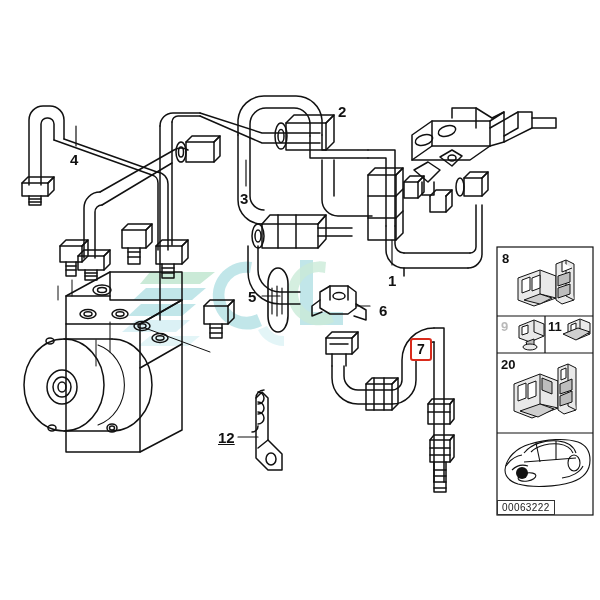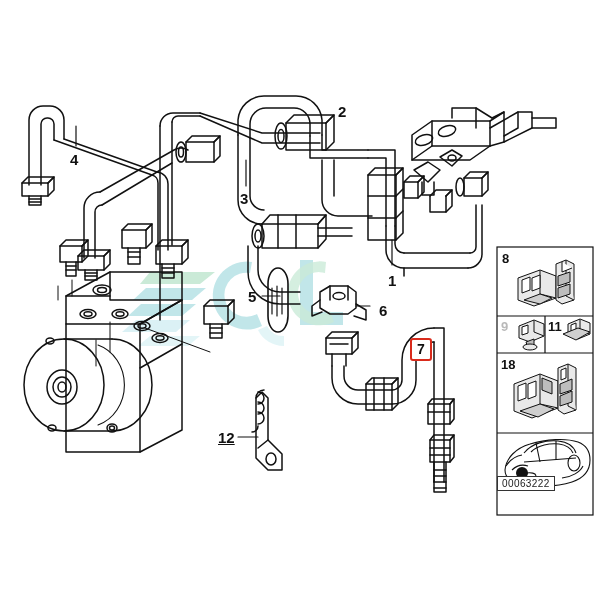--- a/index.html
+++ b/index.html
@@ -384,17 +384,17 @@
   <div class="callout" style="left:240px;top:191px;">3</div>
   <div class="callout" style="left:70px;top:152px;">4</div>
   <div class="callout" style="left:248px;top:289px;">5</div>
   <div class="callout" style="left:379px;top:303px;">6</div>
   <div class="callout-hl" style="left:410px;top:338px;">7</div>
   <div class="callout" style="left:218px;top:430px;text-decoration:underline;">12</div>
 
   <div class="boxnum" style="left:502px;top:251px;">8</div>
   <div class="boxnum faded" style="left:501px;top:319px;">9</div>
   <div class="boxnum" style="left:548px;top:319px;">11</div>
-  <div class="boxnum" style="left:501px;top:357px;">18</div>
-
-  <div class="partnum" style="left:497px;top:476px;">00063222</div>
+  <div class="boxnum" style="left:501px;top:357px;">20</div>
+
+  <div class="partnum" style="left:497px;top:500px;">00063222</div>
 
 </div>
 
 </body></html>

